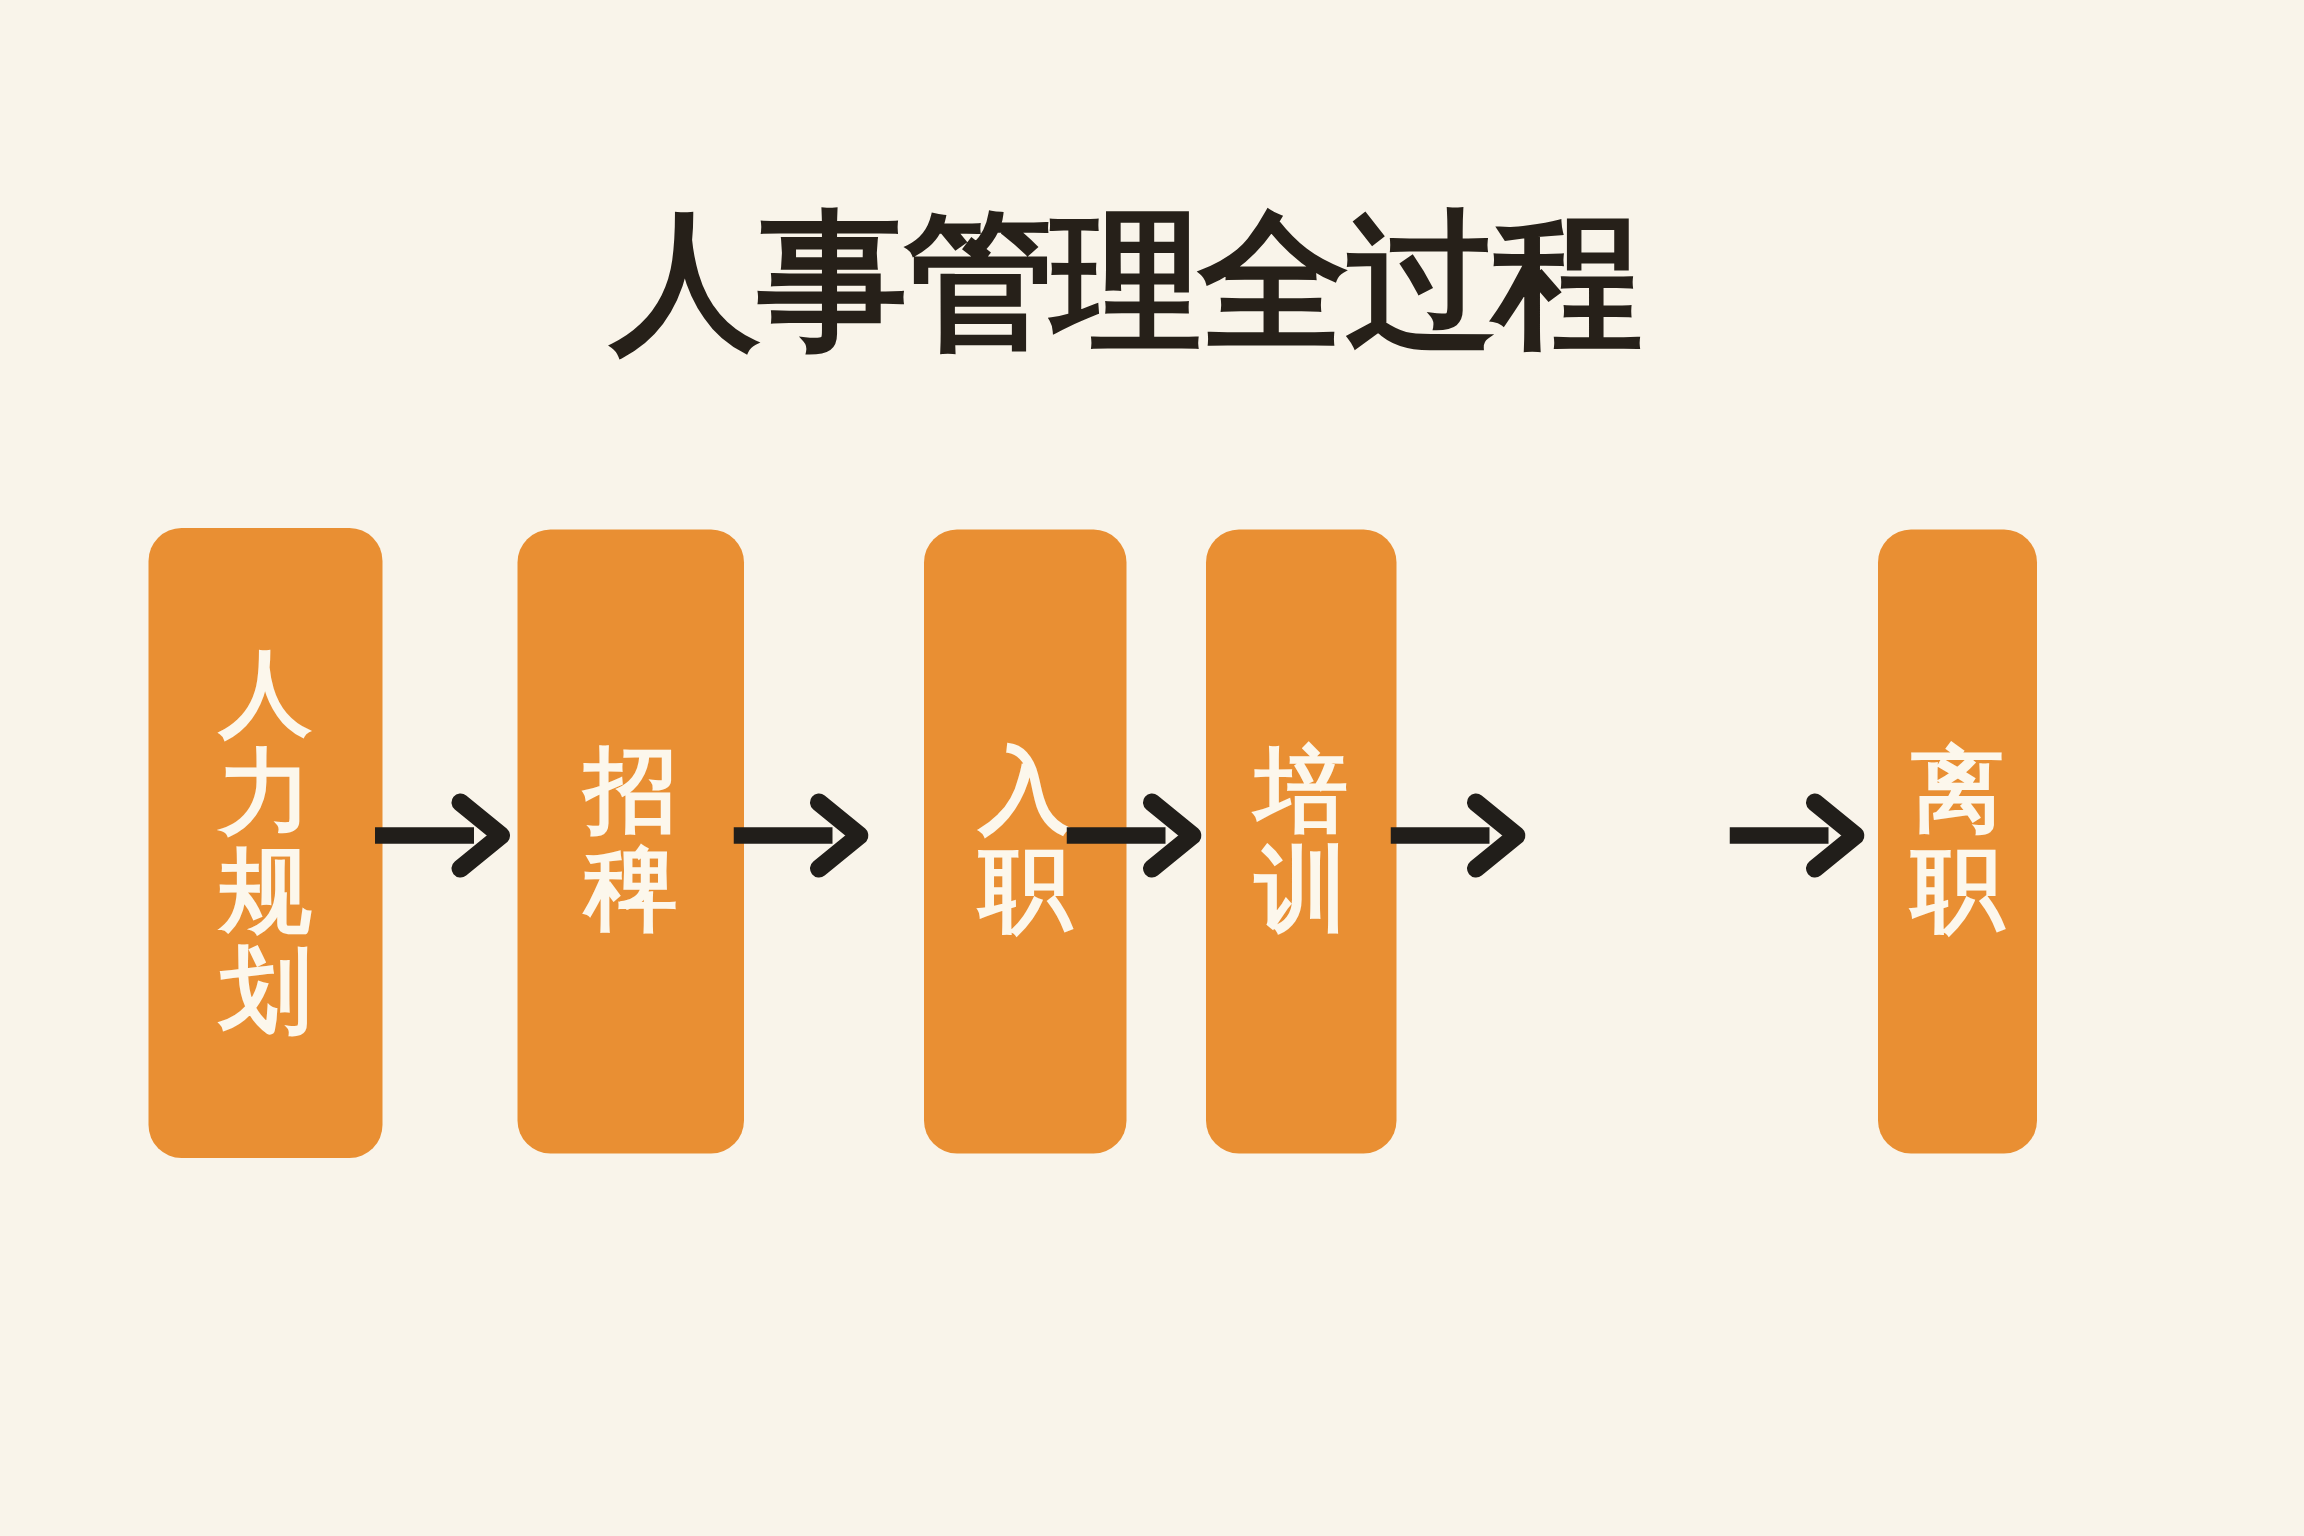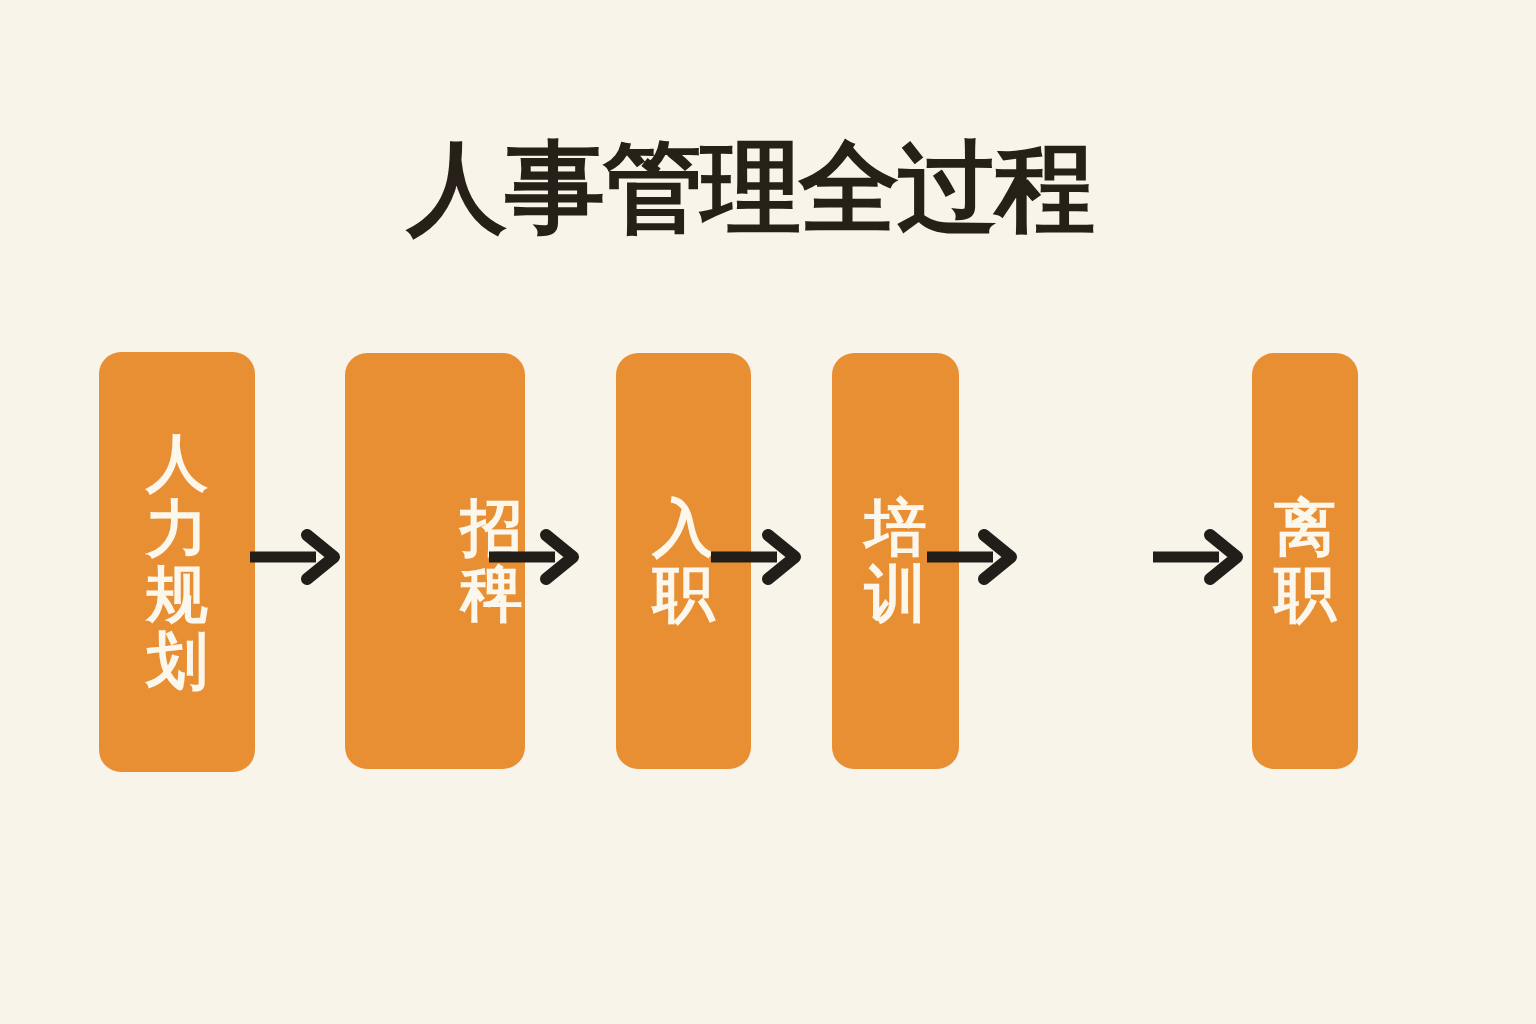--- a/index.html
+++ b/index.html
@@ -45,23 +45,23 @@
     width:1.08em;
     font-size:62px;
     line-height:66px;
     font-weight:700;
     color:var(--box-text);
     text-align:center;
     word-break:break-all;
     line-break:anywhere;
   }
   .b1{left:99px;width:156px;top:352px;height:420px;}
-  .b2{left:345px;width:180px;justify-content:flex-end;}
+  .b2{left:345px;width:151px;}
   .b3{left:616px;width:135px;}
-  .b4{left:804px;width:127px;margin-left:28px;}
+  .b4{left:804px;width:127px;}
   .b5{left:1025px;width:131px;}
   .b6{left:1252px;width:106px;}
   .flow-arrow{
     position:absolute;
     top:527px;
     width:90px;
     height:60px;
     color:var(--arrow);
   }
   .a1{left:250px;}

